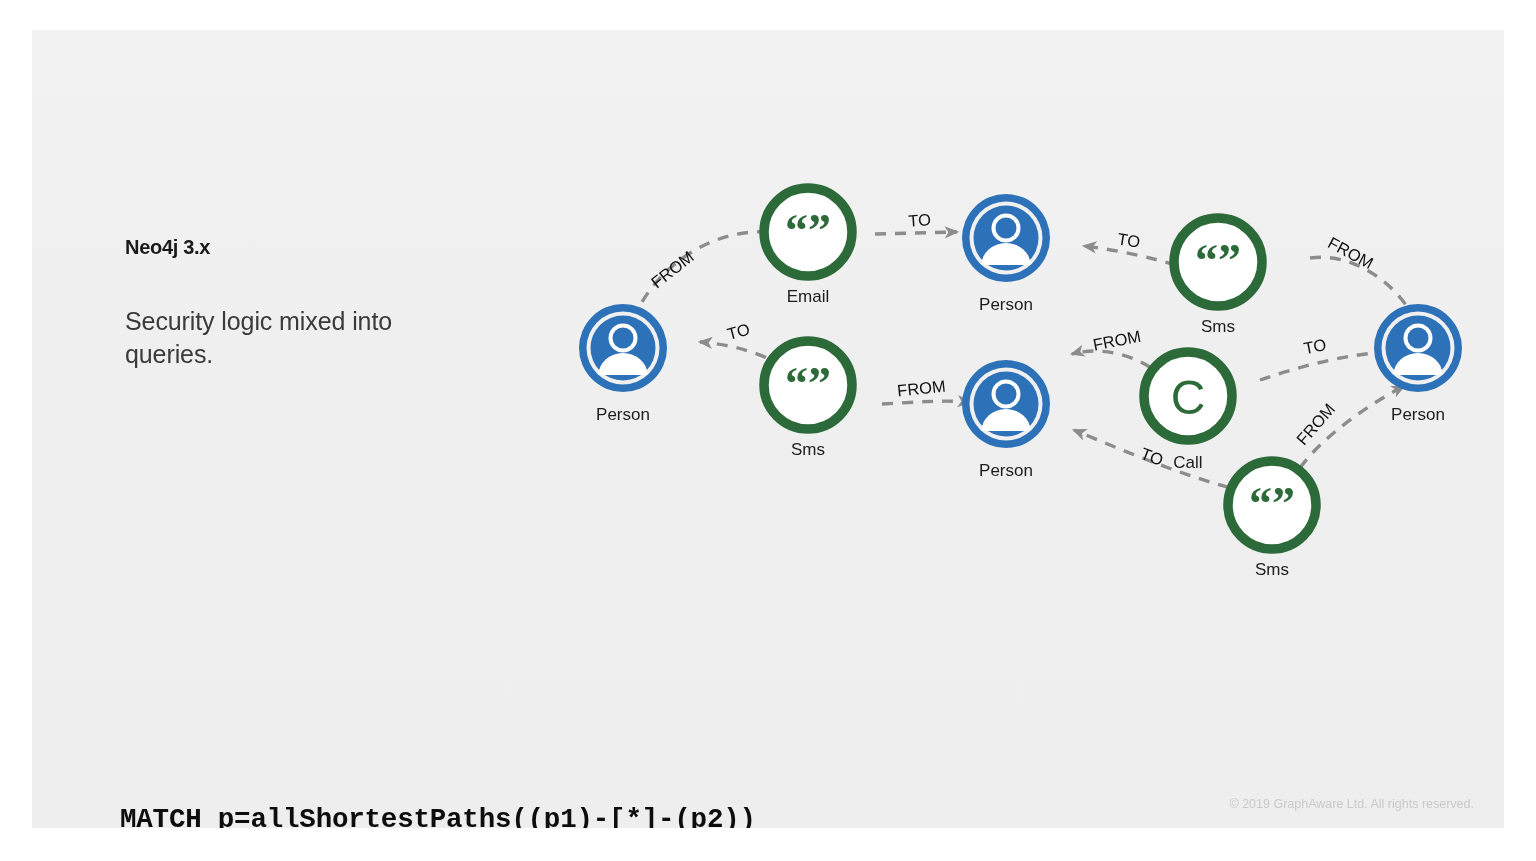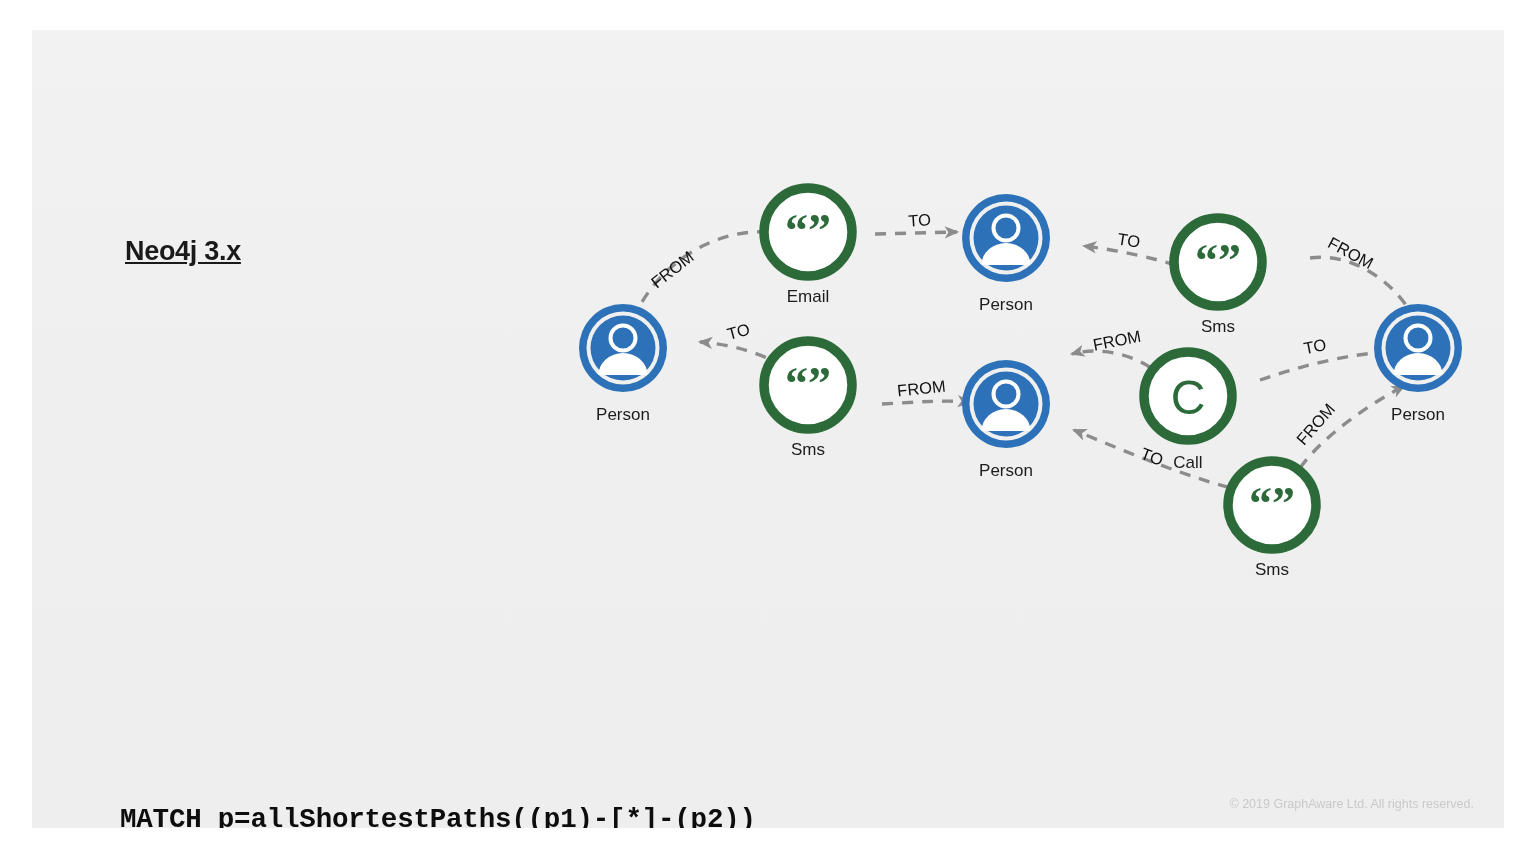--- a/index.html
+++ b/index.html
@@ -20,26 +20,25 @@
     width: 1472px;
     height: 798px;
     background: linear-gradient(180deg, #f2f2f2 0%, #efefef 45%, #eeeeee 100%);
     overflow: hidden;
   }
   
   #title {
     position: absolute;
     left: 93px;
     top: 206px;
-    font-size: 27px;
+    font-size: 20px;
     font-weight: bold;
     color: #1a1a1a;
     letter-spacing: -0.3px;
     white-space: nowrap;
-    text-decoration: underline;
   }
   #subtitle {
     position: absolute;
     left: 93px;
     top: 275px;
     width: 330px;
     font-size: 25px;
     font-weight: 400;
     line-height: 1.32;
     color: #3a3a3a;
@@ -248,20 +247,21 @@
     <g>
       <circle cx="1240" cy="475" r="44" fill="#ffffff" stroke="#2c6b39" stroke-width="9.5"></circle>
       <text class="quote-glyph" x="1240" y="489" text-anchor="middle">“”</text>
       <text class="node-label" x="1240" y="545" text-anchor="middle">Sms</text>
     </g>
 
   </svg>
 
   <div id="title">Neo4j 3.x</div>
 
+  <div id="subtitle">Security logic mixed into queries.</div>
 
   <div id="code">
     <div>MATCH p=allShortestPaths((p1)-[*]-(p2))</div>
     
   </div>
 
   <div id="footer">© 2019 GraphAware Ltd. All rights reserved.</div>
 
 </div>
 

